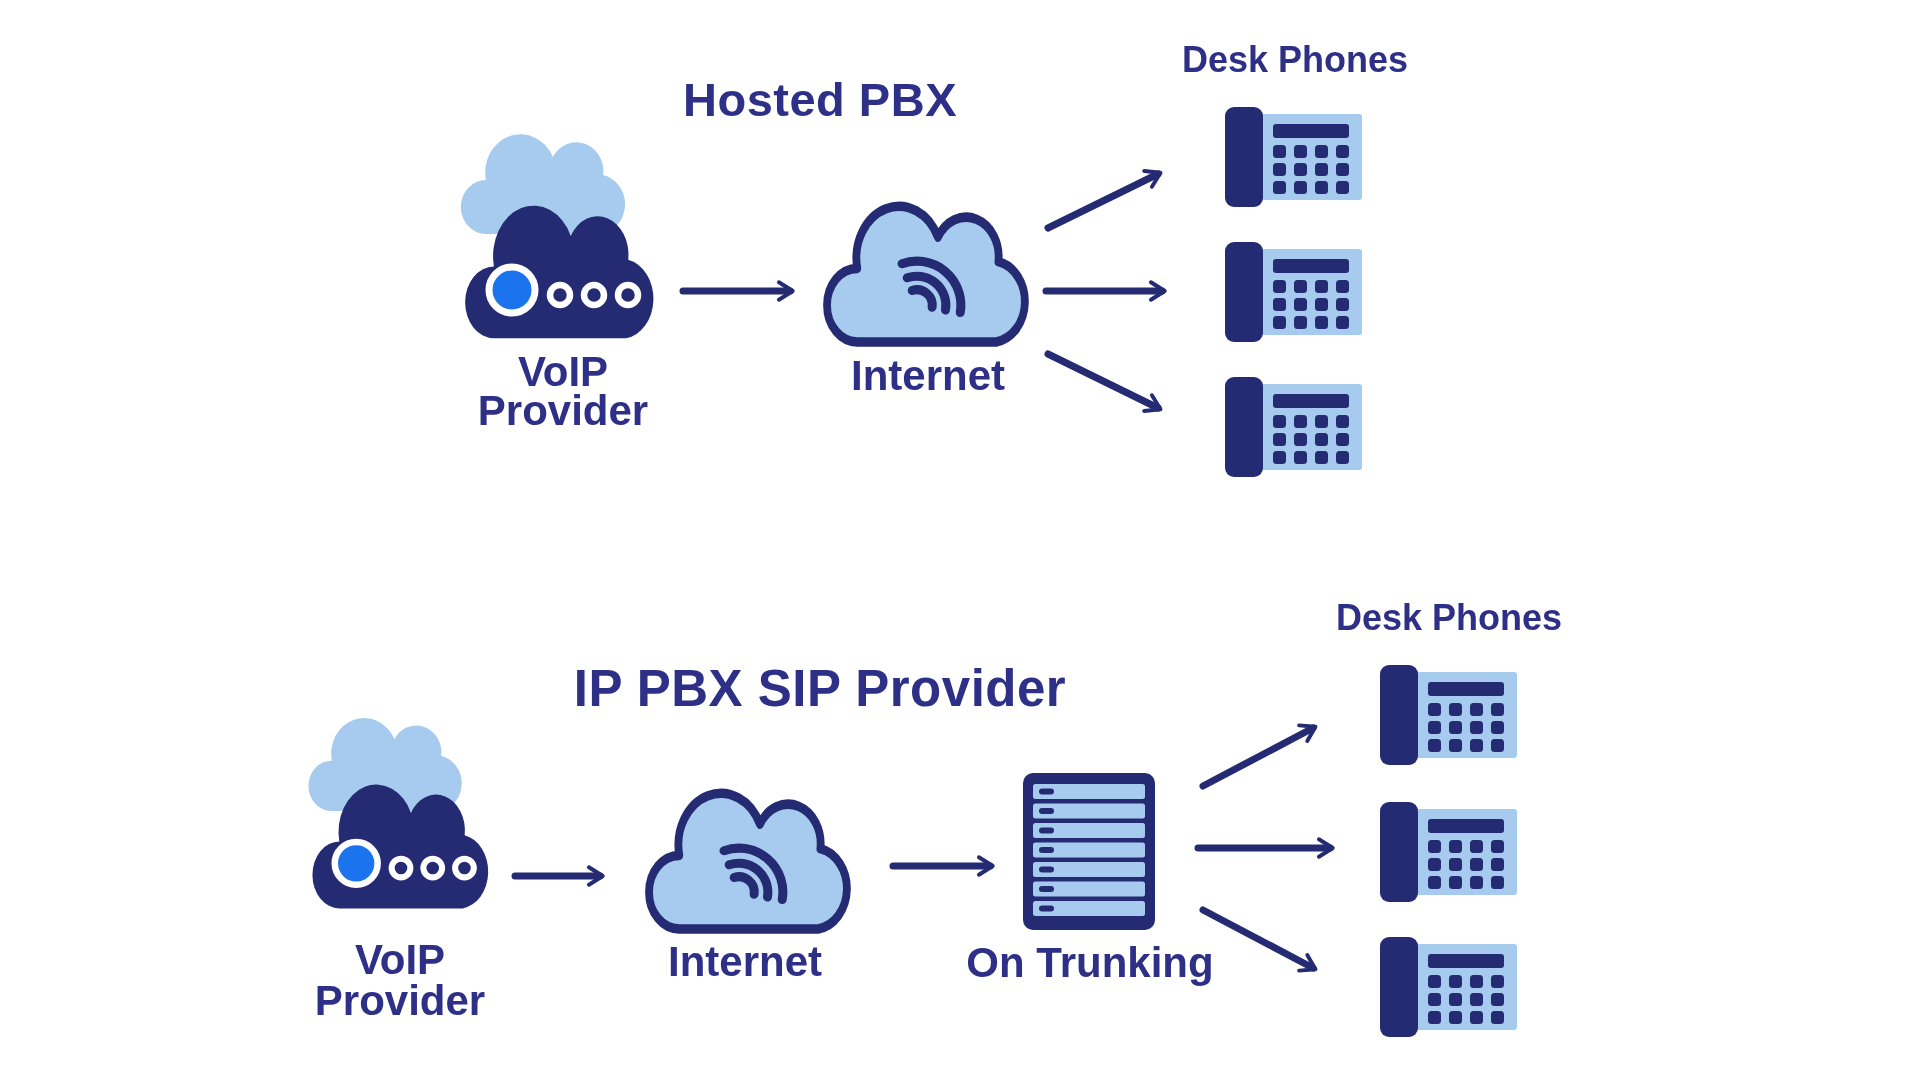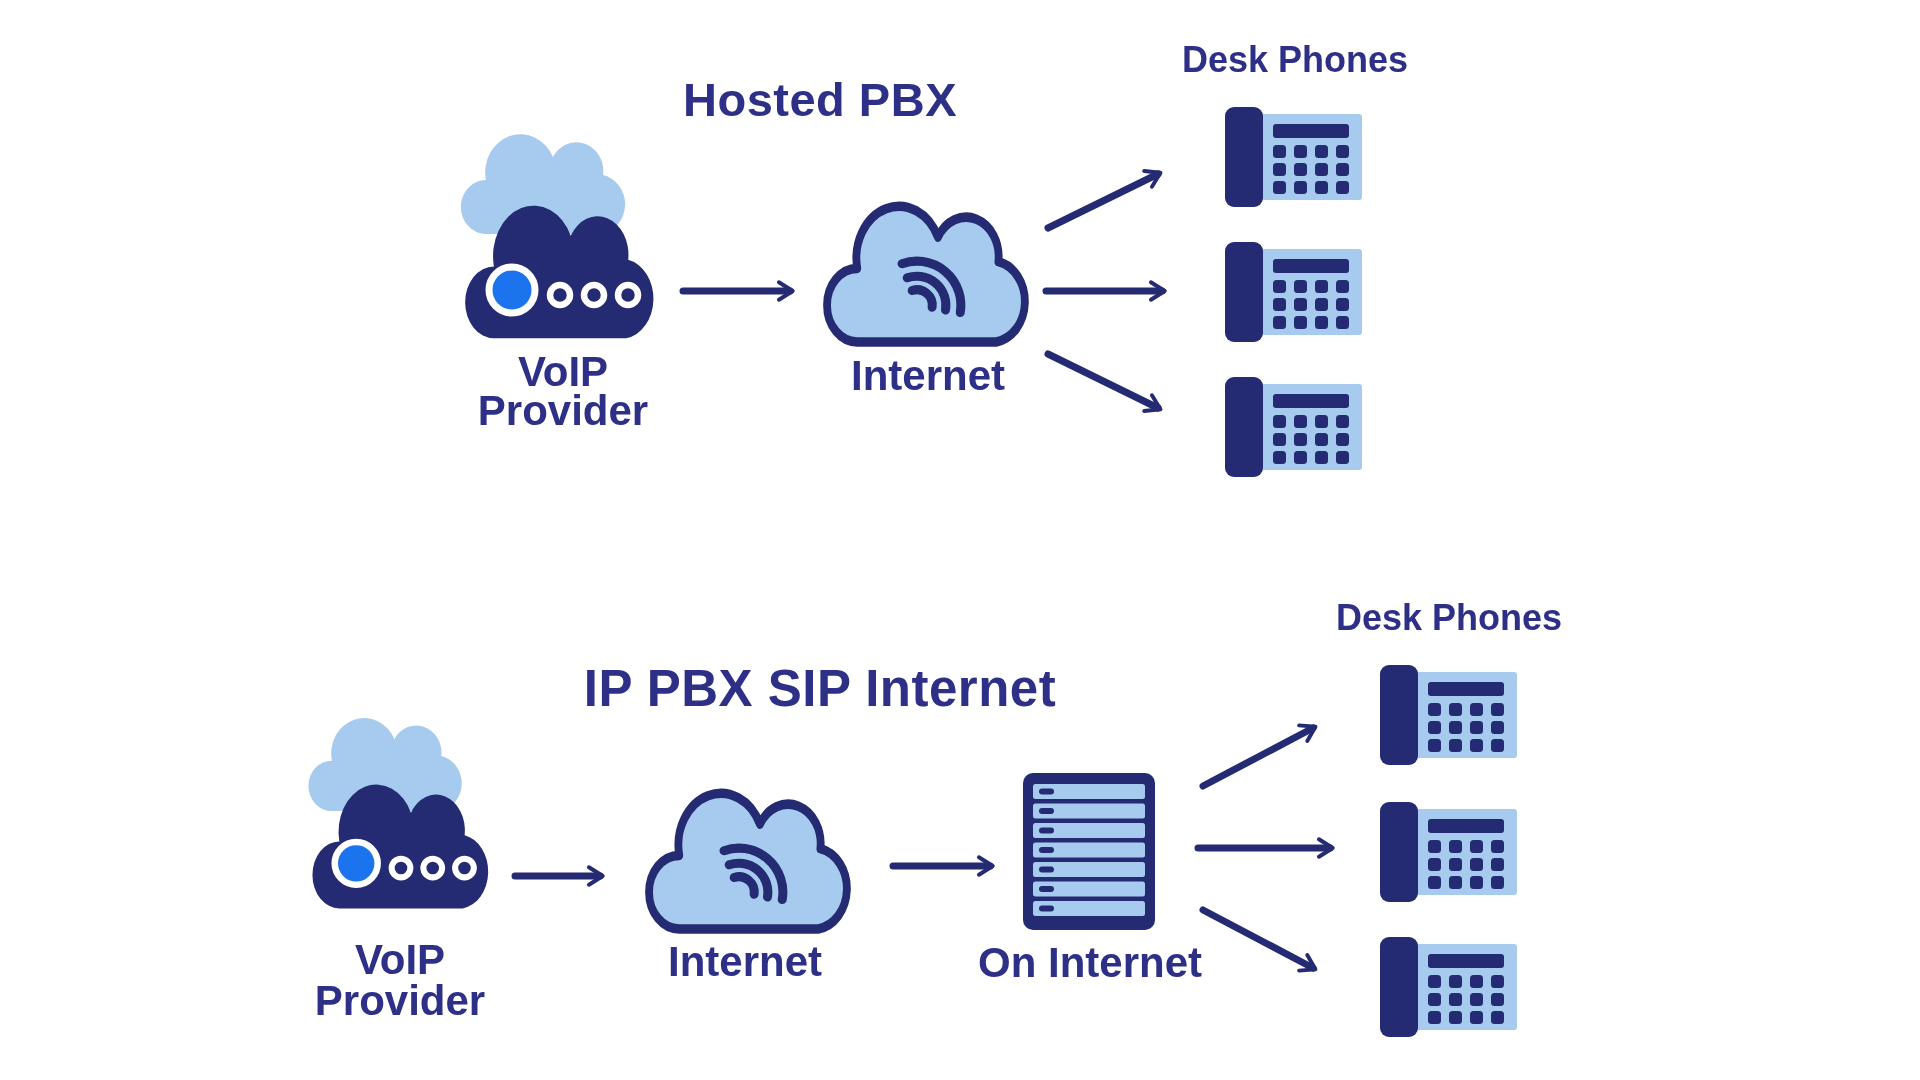--- a/index.html
+++ b/index.html
@@ -131,21 +131,21 @@
       </svg>
     <svg class="abs" style="left:1225px;top:242px" width="137" height="100">
         <use href="#sym-phone"></use>
       </svg>
     <svg class="abs" style="left:1225px;top:377px" width="137" height="100">
         <use href="#sym-phone"></use>
       </svg>
   </div>
 
   <div>
-    <h1 class="title t-bottom">IP PBX SIP Internet</h1>
+    <h1 class="title t-bottom">IP PBX SIP Provider</h1>
 
     <svg class="abs" style="left:303px;top:712px" width="196" height="201">
         <use href="#sym-voip"></use>
       </svg>
 
     <div class="label voip-bottom">
       <div>VoIP</div>
       <div>Provider</div>
     </div>
 
@@ -153,21 +153,21 @@
         <use href="#sym-inet"></use>
       </svg>
 
     <div class="label inet-bottom">Internet</div>
 
     <svg class="abs" style="left:1023px;top:773px" width="132" height="157">
         <use href="#sym-server"></use>
       </svg>
 
     <div class="label onprem">
-      <div>On Internet</div>
+      <div>On Trunking</div>
     </div>
 
     <div class="label desk-bottom">Desk Phones</div>
 
     <svg class="abs" style="left:1380px;top:665px" width="137" height="100">
         <use href="#sym-phone"></use>
       </svg>
     <svg class="abs" style="left:1380px;top:802px" width="137" height="100">
         <use href="#sym-phone"></use>
       </svg>

